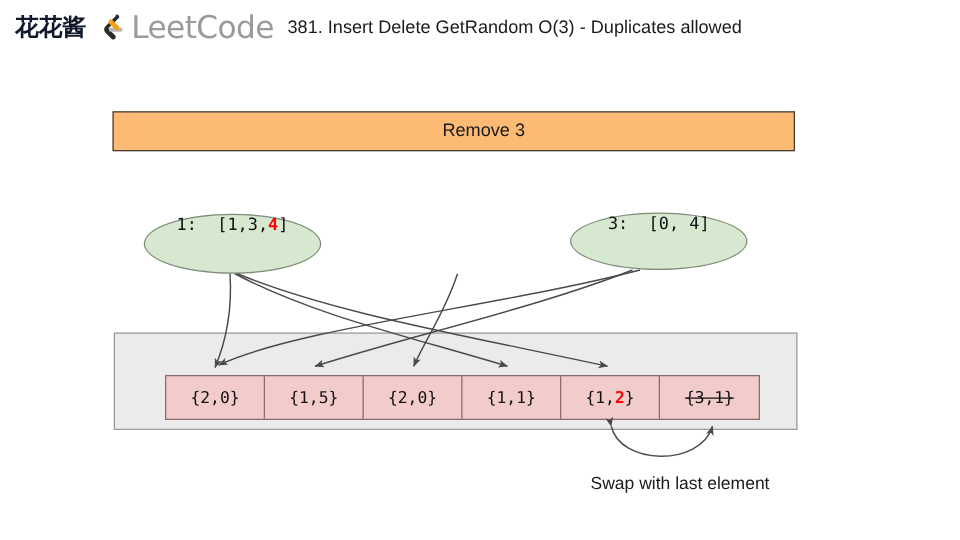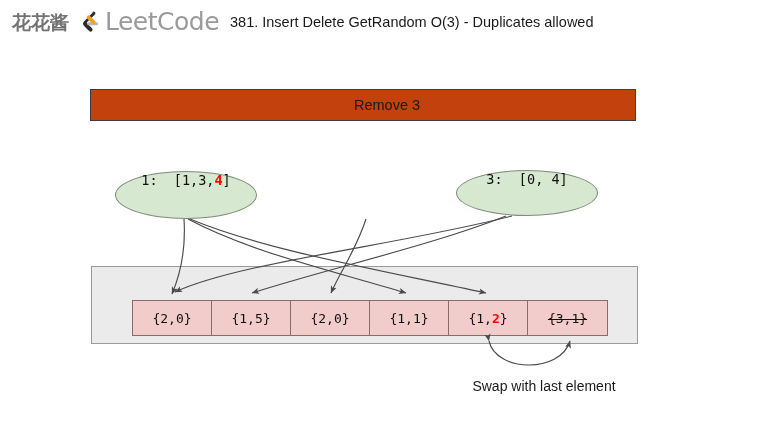--- a/index.html
+++ b/index.html
@@ -14,41 +14,41 @@
     color: #1a1a1a;
   }
   #stage { position: absolute; inset: 0; }
 
   
   .header { position: absolute; left: 0; top: 0; width: 768px; height: 48px; }
   .brand-cn {
     position: absolute; left: 12px; top: 10px;
     font-size: 19px; line-height: 24px;
     font-family: "DejaVu Sans", sans-serif;
-    font-weight: 600; color: #737373; letter-spacing: 0px;
+    font-weight: 600; color: #0f172a; letter-spacing: 0px;
   }
   .logo-wrap { position: absolute; left: 78px; top: 9px; width: 140px; height: 28px; }
   .logo-mark { position: absolute; left: 0; top: 1px; width: 24px; height: 24px; }
   .logo-text {
     position: absolute; left: 27px; top: -1px;
     font-size: 25px; line-height: 28px;
     font-family: "DejaVu Sans", sans-serif;
     color: #9a9a9a; font-weight: 400; letter-spacing: -0.5px;
   }
   .page-title {
     position: absolute; left: 230px; top: 12px;
     font-size: 14.5px; line-height: 20px;
     color: #1a1a1a; white-space: nowrap;
   }
 
   
   .title-box {
     position: absolute; left: 90px; top: 89px;
     width: 546px; height: 32px;
-    border: 1.4px solid #3d3d3d; background: #c2410c;
+    border: 1.4px solid #3d3d3d; background: #fdba74;
     display: flex; align-items: center; justify-content: center;
     font-size: 14.5px; color: #1a1a1a;
     box-sizing: border-box;
     padding-left: 48px;
   }
   .panel {
     position: absolute;
     background: #ebebeb; border: 1.3px solid #9a9a9a;
     box-sizing: border-box;
   }

